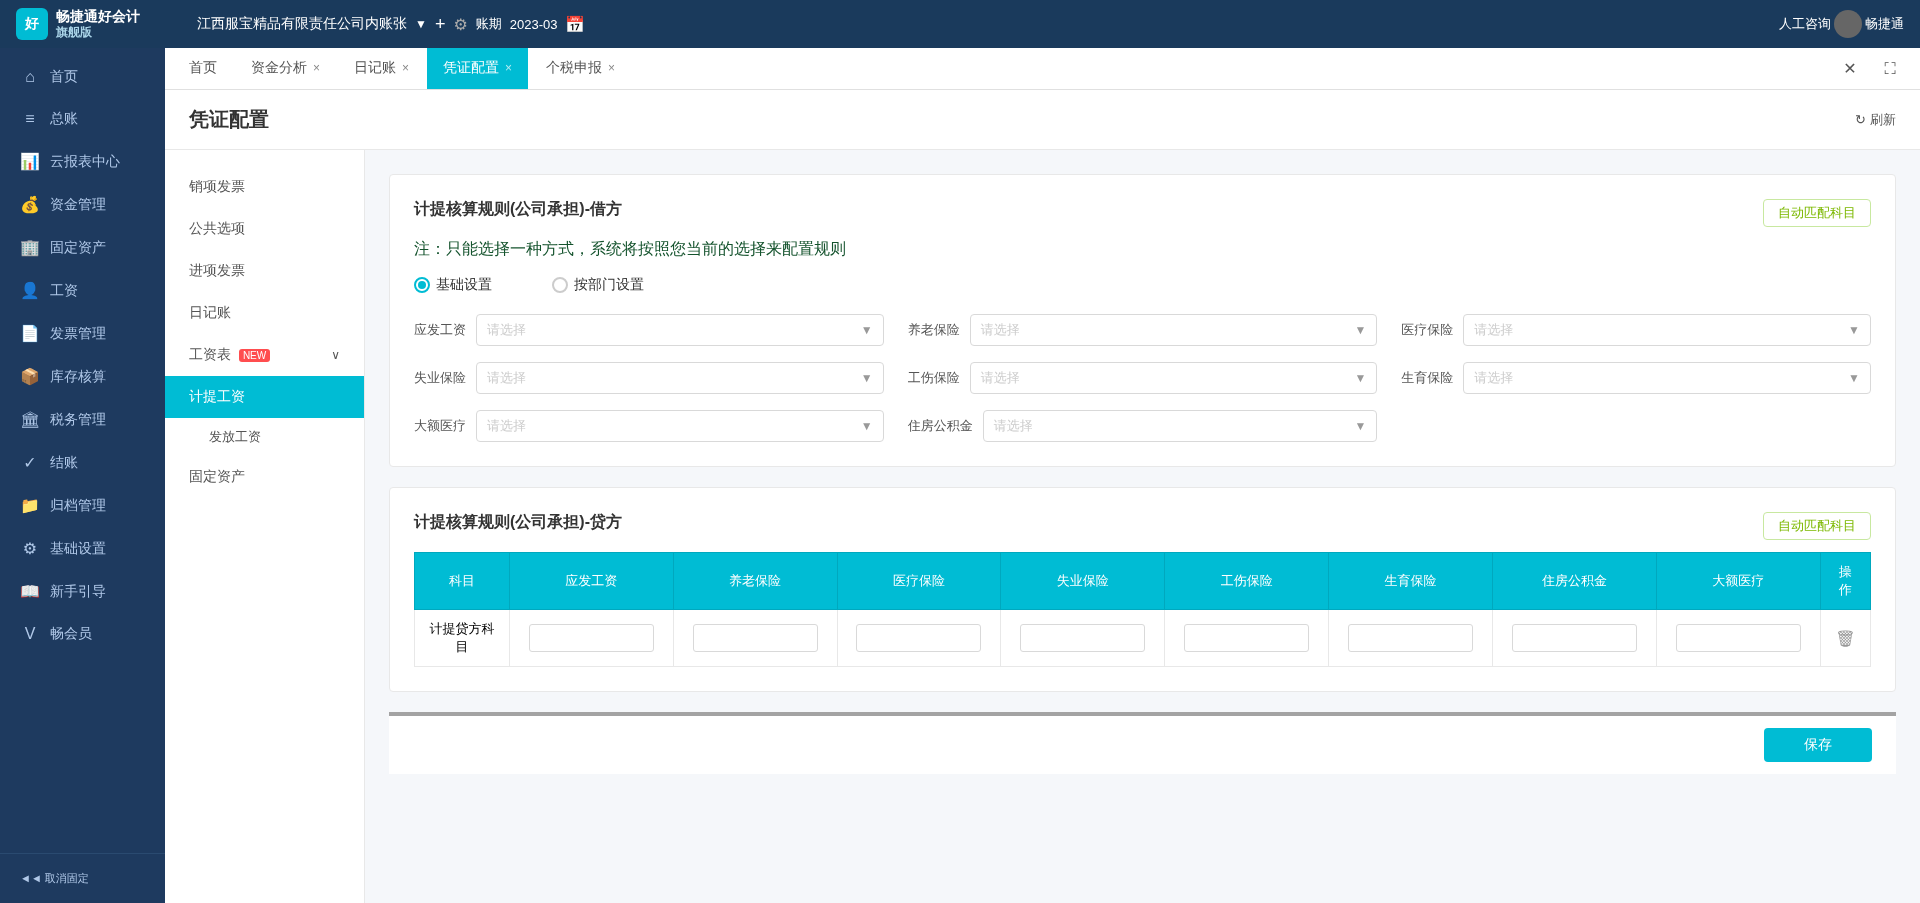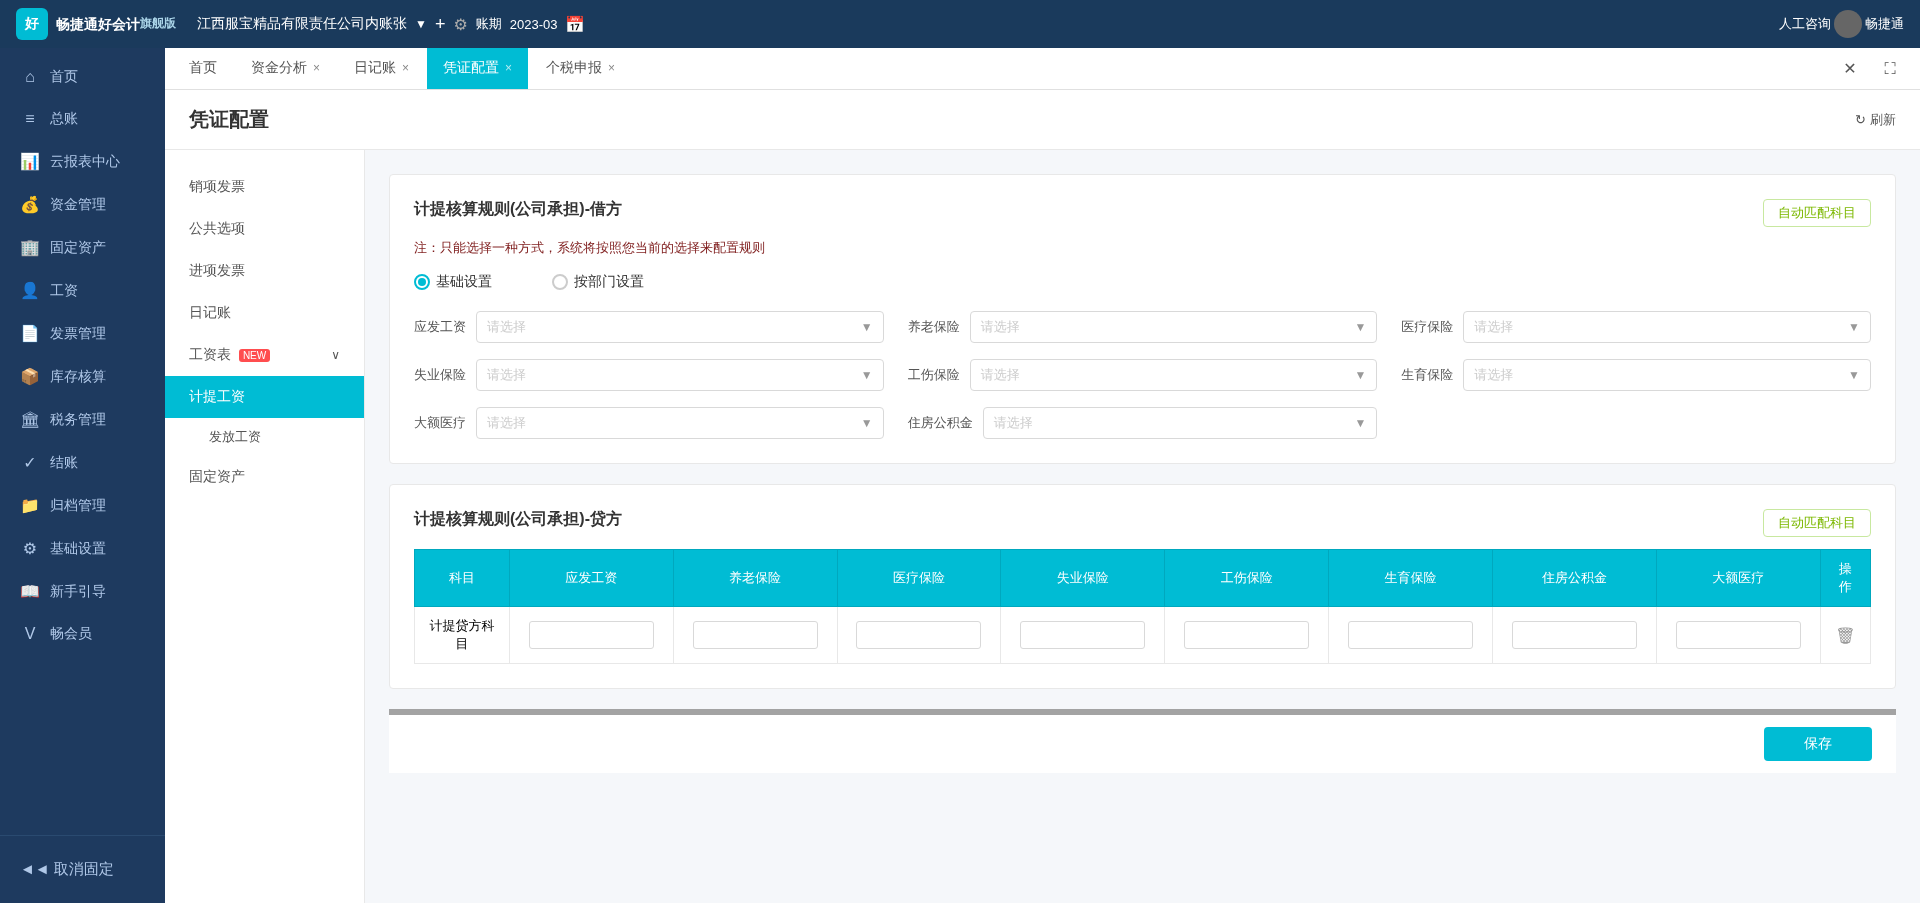--- a/index.html
+++ b/index.html
@@ -23,21 +23,21 @@
       font-weight: bold;
       width: 165px;
     }
     .logo-icon {
       width: 32px; height: 32px;
       background: #00bcd4;
       border-radius: 6px;
       display: flex; align-items: center; justify-content: center;
       color: white; font-size: 14px; font-weight: bold;
     }
-    .logo-text { display: flex; flex-direction: row; line-height: 1.2; }
+    .logo-text { display: flex; flex-direction: column; line-height: 1.2; }
     .logo-main { font-size: 14px; color: #fff; }
     .logo-sub { font-size: 12px; color: #aad4e8; }
     .header-company {
       flex: 1;
       display: flex;
       align-items: center;
       gap: 8px;
       color: #fff;
       font-size: 14px;
       padding-left: 16px;
@@ -89,23 +89,23 @@
       gap: 10px;
       padding: 12px 20px;
       color: #b0c8e8;
       font-size: 14px;
       cursor: pointer;
     }
     .sidebar-icon { font-size: 16px; width: 20px; text-align: center; }
     .sidebar-bottom {
       margin-top: auto;
       border-top: 1px solid #2a4a70;
-      padding: 24px 20px;
+      padding: 17px 20px;
       color: #b0c8e8;
-      font-size: 15px;
+      font-size: 11px;
       cursor: pointer;
       display: flex;
       align-items: center;
       gap: 6px;
     }
 
     
     .content-area {
       flex: 1;
       display: flex;
@@ -247,22 +247,22 @@
     .auto-match-btn {
       background: #fff;
       border: 1px solid #c8e8a0;
       color: #7cb800;
       font-size: 13px;
       padding: 4px 14px;
       border-radius: 4px;
       cursor: pointer;
     }
     .note-text {
-      color: #7f1d1d;
-      font-size: 13px;
+      color: #14532d;
+      font-size: 16px;
       margin-bottom: 16px;
     }
 
     
     .radio-group {
       display: flex;
       gap: 60px;
       margin-bottom: 20px;
     }
     .radio-item {
@@ -358,21 +358,21 @@
       cursor: pointer;
       font-size: 16px;
     }
 
     
     .bottom-bar {
       background: #fff;
       padding: 12px 24px;
       display: flex;
       justify-content: flex-end;
-      border-top: 6px solid #a3a3a3;
+      border-top: 4px solid #a3a3a3;
     }
     .save-btn {
       background: #00bcd4;
       color: #fff;
       border: none;
       padding: 8px 40px;
       font-size: 14px;
       border-radius: 4px;
       cursor: pointer;
     }

